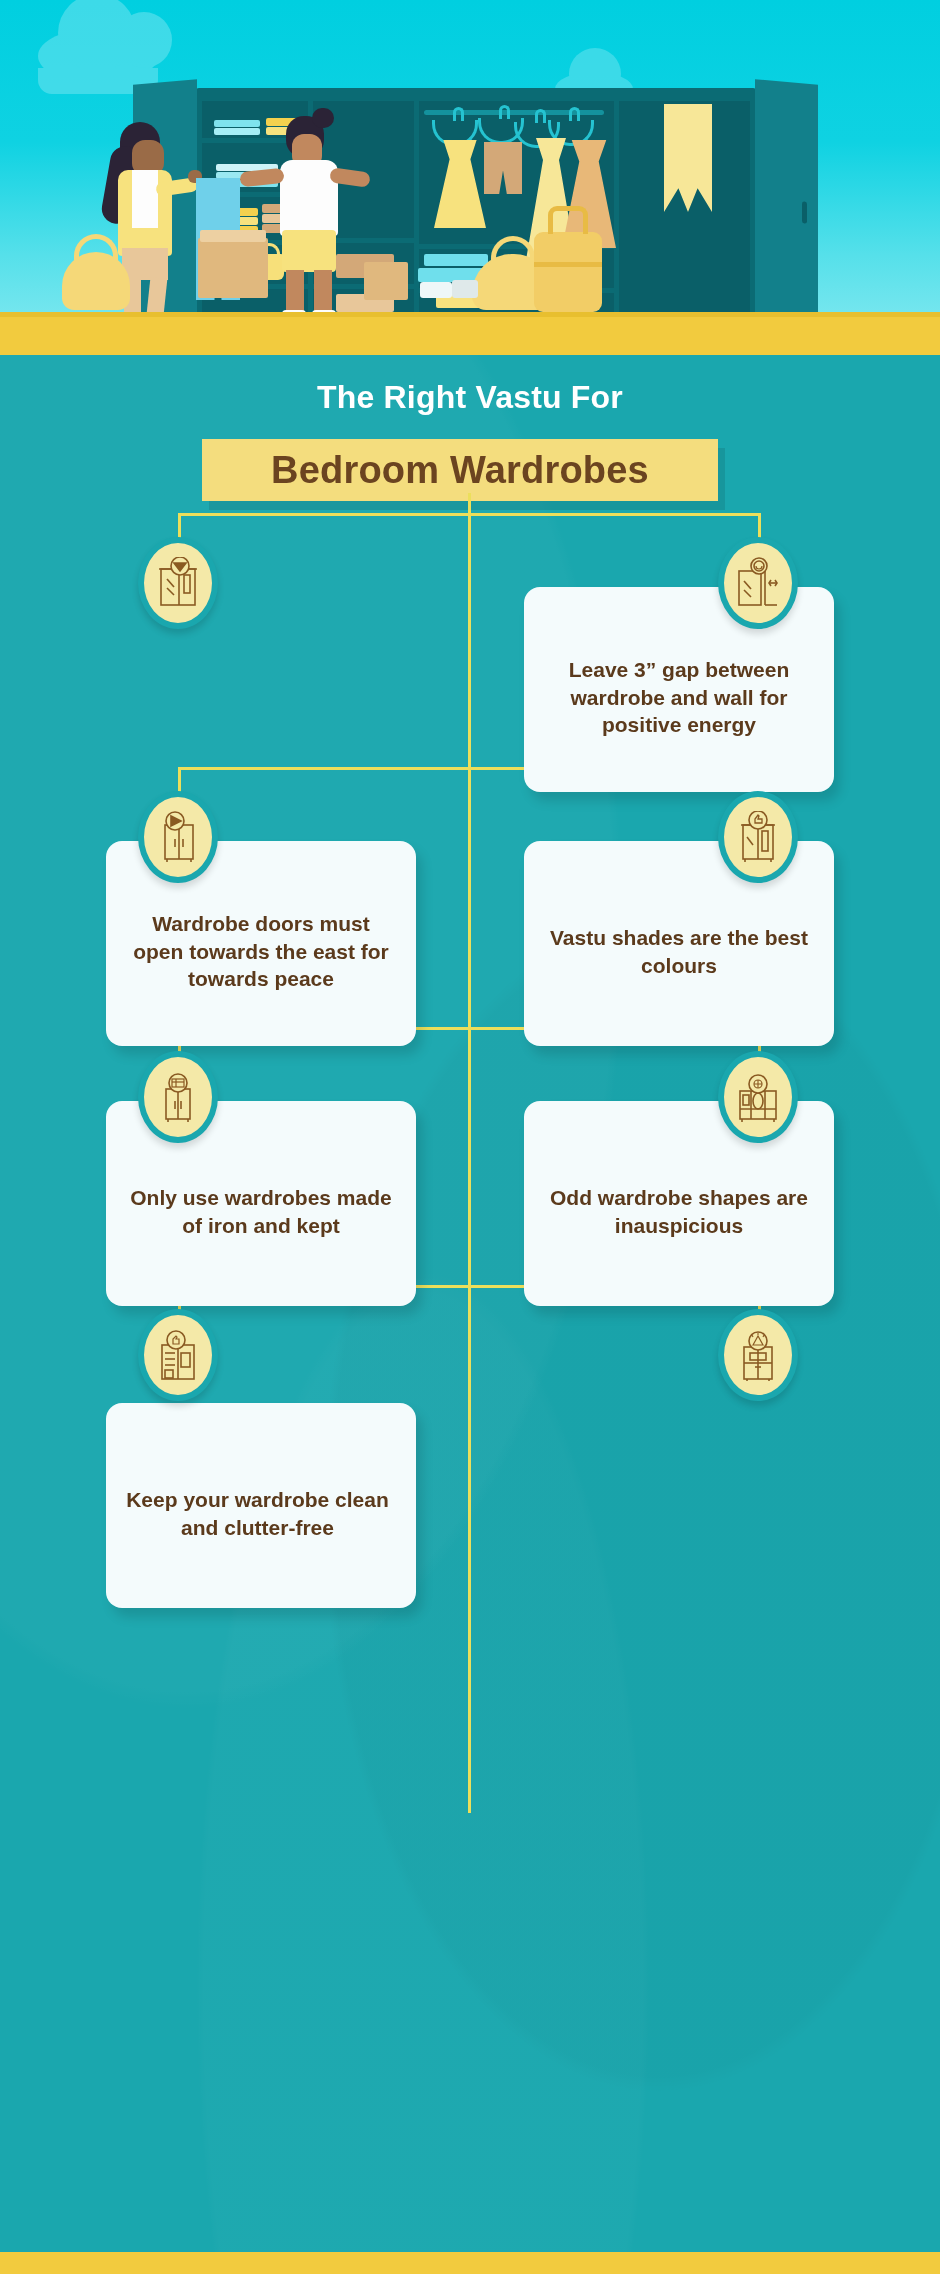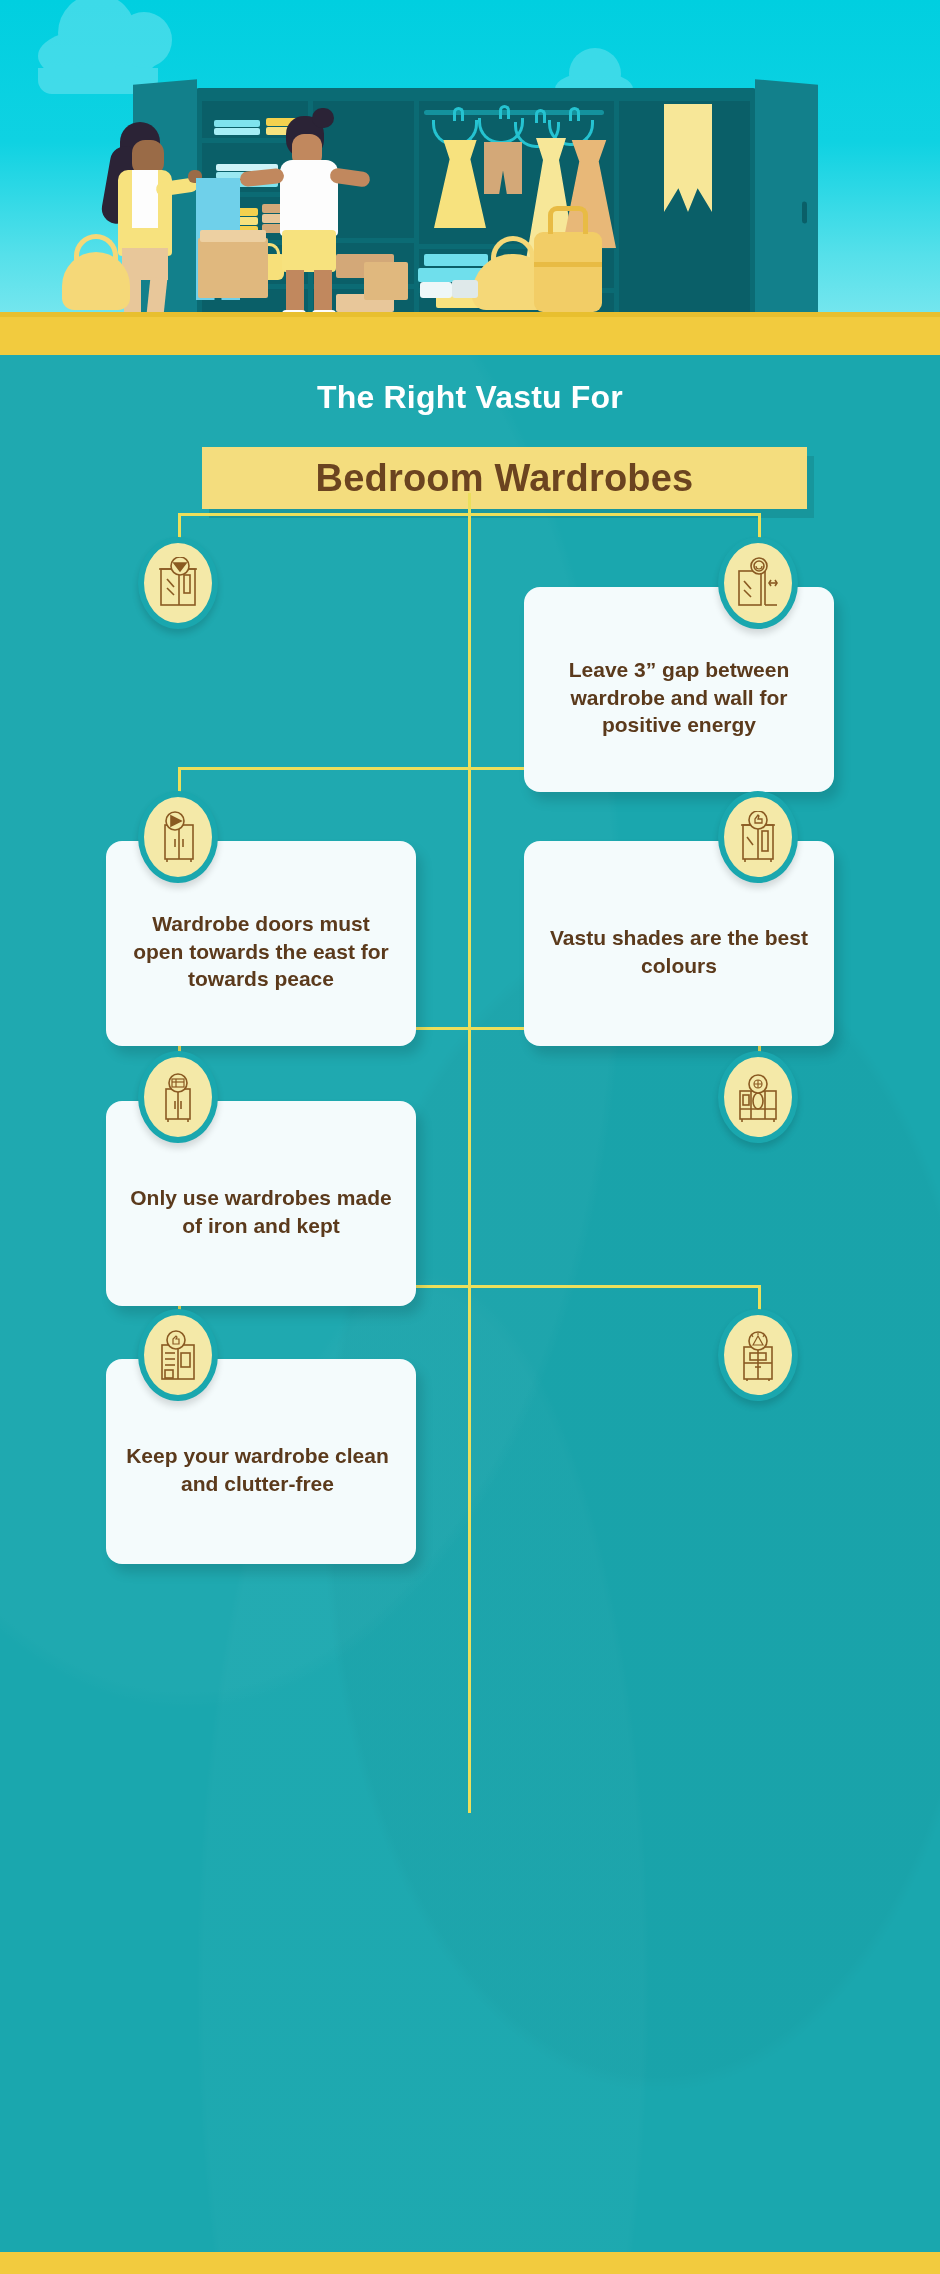--- a/index.html
+++ b/index.html
@@ -66,21 +66,21 @@
       radial-gradient(ellipse at 70% 60%, rgba(0,0,0,.022) 0 35%, transparent 36%),
       radial-gradient(ellipse at 45% 85%, rgba(255,255,255,.02) 0 30%, transparent 31%);
     pointer-events:none;
   }
 
   .title-top{
     position:absolute;top:24px;left:0;width:940px;text-align:center;
     color:#ffffff;font-size:32px;font-weight:bold;letter-spacing:.2px;
   }
   .title-band{
-    position:absolute;top:92px;left:202px;width:605px;height:62px;
+    position:absolute;top:84px;left:202px;width:516px;height:62px;
     background:#f4dd7e;display:flex;align-items:center;justify-content:center;
     box-shadow:7px 9px 0 rgba(0,0,0,.10);
   }
   .title-band span{color:#6b4420;font-size:38px;font-weight:bold;letter-spacing:.2px;}
 
   
   .line{position:absolute;background:#ecdf5b;}
   .v{width:3px;}
   .h{height:3px;}
 
@@ -359,35 +359,38 @@
       <rect x="8" y="24" width="6" height="10"></rect>
       <ellipse cx="23" cy="30" rx="5" ry="8"></ellipse>
       <line x1="5" y1="38" x2="41" y2="38"></line>
       <line x1="7" y1="48" x2="7" y2="51"></line>
         <line x1="39" y1="48" x2="39" y2="51"></line>
       <circle cx="23" cy="13" r="9" fill="#f4e9a8"></circle>
       <path d="M19 13 a4 4 0 1 1 8 0 a4 4 0 1 1 -8 0" stroke-width="1.2"></path>
       <path d="M23 9 v8 M19 13 h8" stroke-width="1.1"></path>
     </svg>
   </div>
+  <div class="card" style="left:524px;top:746px;">
+    <p>Odd wardrobe shapes are inauspicious</p>
+  </div>
 
   <div class="badge" style="left:138px;top:954px;">
     <svg viewBox="0 0 46 52" fill="none" stroke="#8a5a22" stroke-width="1.6">
       <rect x="7" y="16" width="32" height="34"></rect>
       <line x1="23" y1="16" x2="23" y2="50"></line>
       <line x1="10" y1="24" x2="20" y2="24"></line>
         <line x1="10" y1="30" x2="20" y2="30"></line>
       <line x1="10" y1="36" x2="20" y2="36"></line>
       <rect x="26" y="24" width="9" height="14"></rect>
       <rect x="10" y="41" width="8" height="8"></rect>
       <circle cx="21" cy="11" r="9" fill="#f4e9a8"></circle>
       <path d="M18 15 v-5 l3-3 1 1 -1 2 h3 v5 z" stroke-width="1.2"></path>
     </svg>
   </div>
-  <div class="card" style="left:106px;top:1004px;padding-left:15px;">
+  <div class="card" style="left:106px;top:1048px;padding-left:15px;">
     <p>Keep your wardrobe clean and clutter-free</p>
   </div>
 
   <div class="badge" style="left:718px;top:954px;">
     <svg viewBox="0 0 46 52" fill="none" stroke="#8a5a22" stroke-width="1.6">
       <rect x="9" y="18" width="28" height="32"></rect>
       <line x1="23" y1="18" x2="23" y2="50"></line>
       <rect x="15" y="24" width="16" height="7"></rect>
       <line x1="9" y1="34" x2="37" y2="34"></line>
       <line x1="20" y1="38" x2="26" y2="38"></line>

